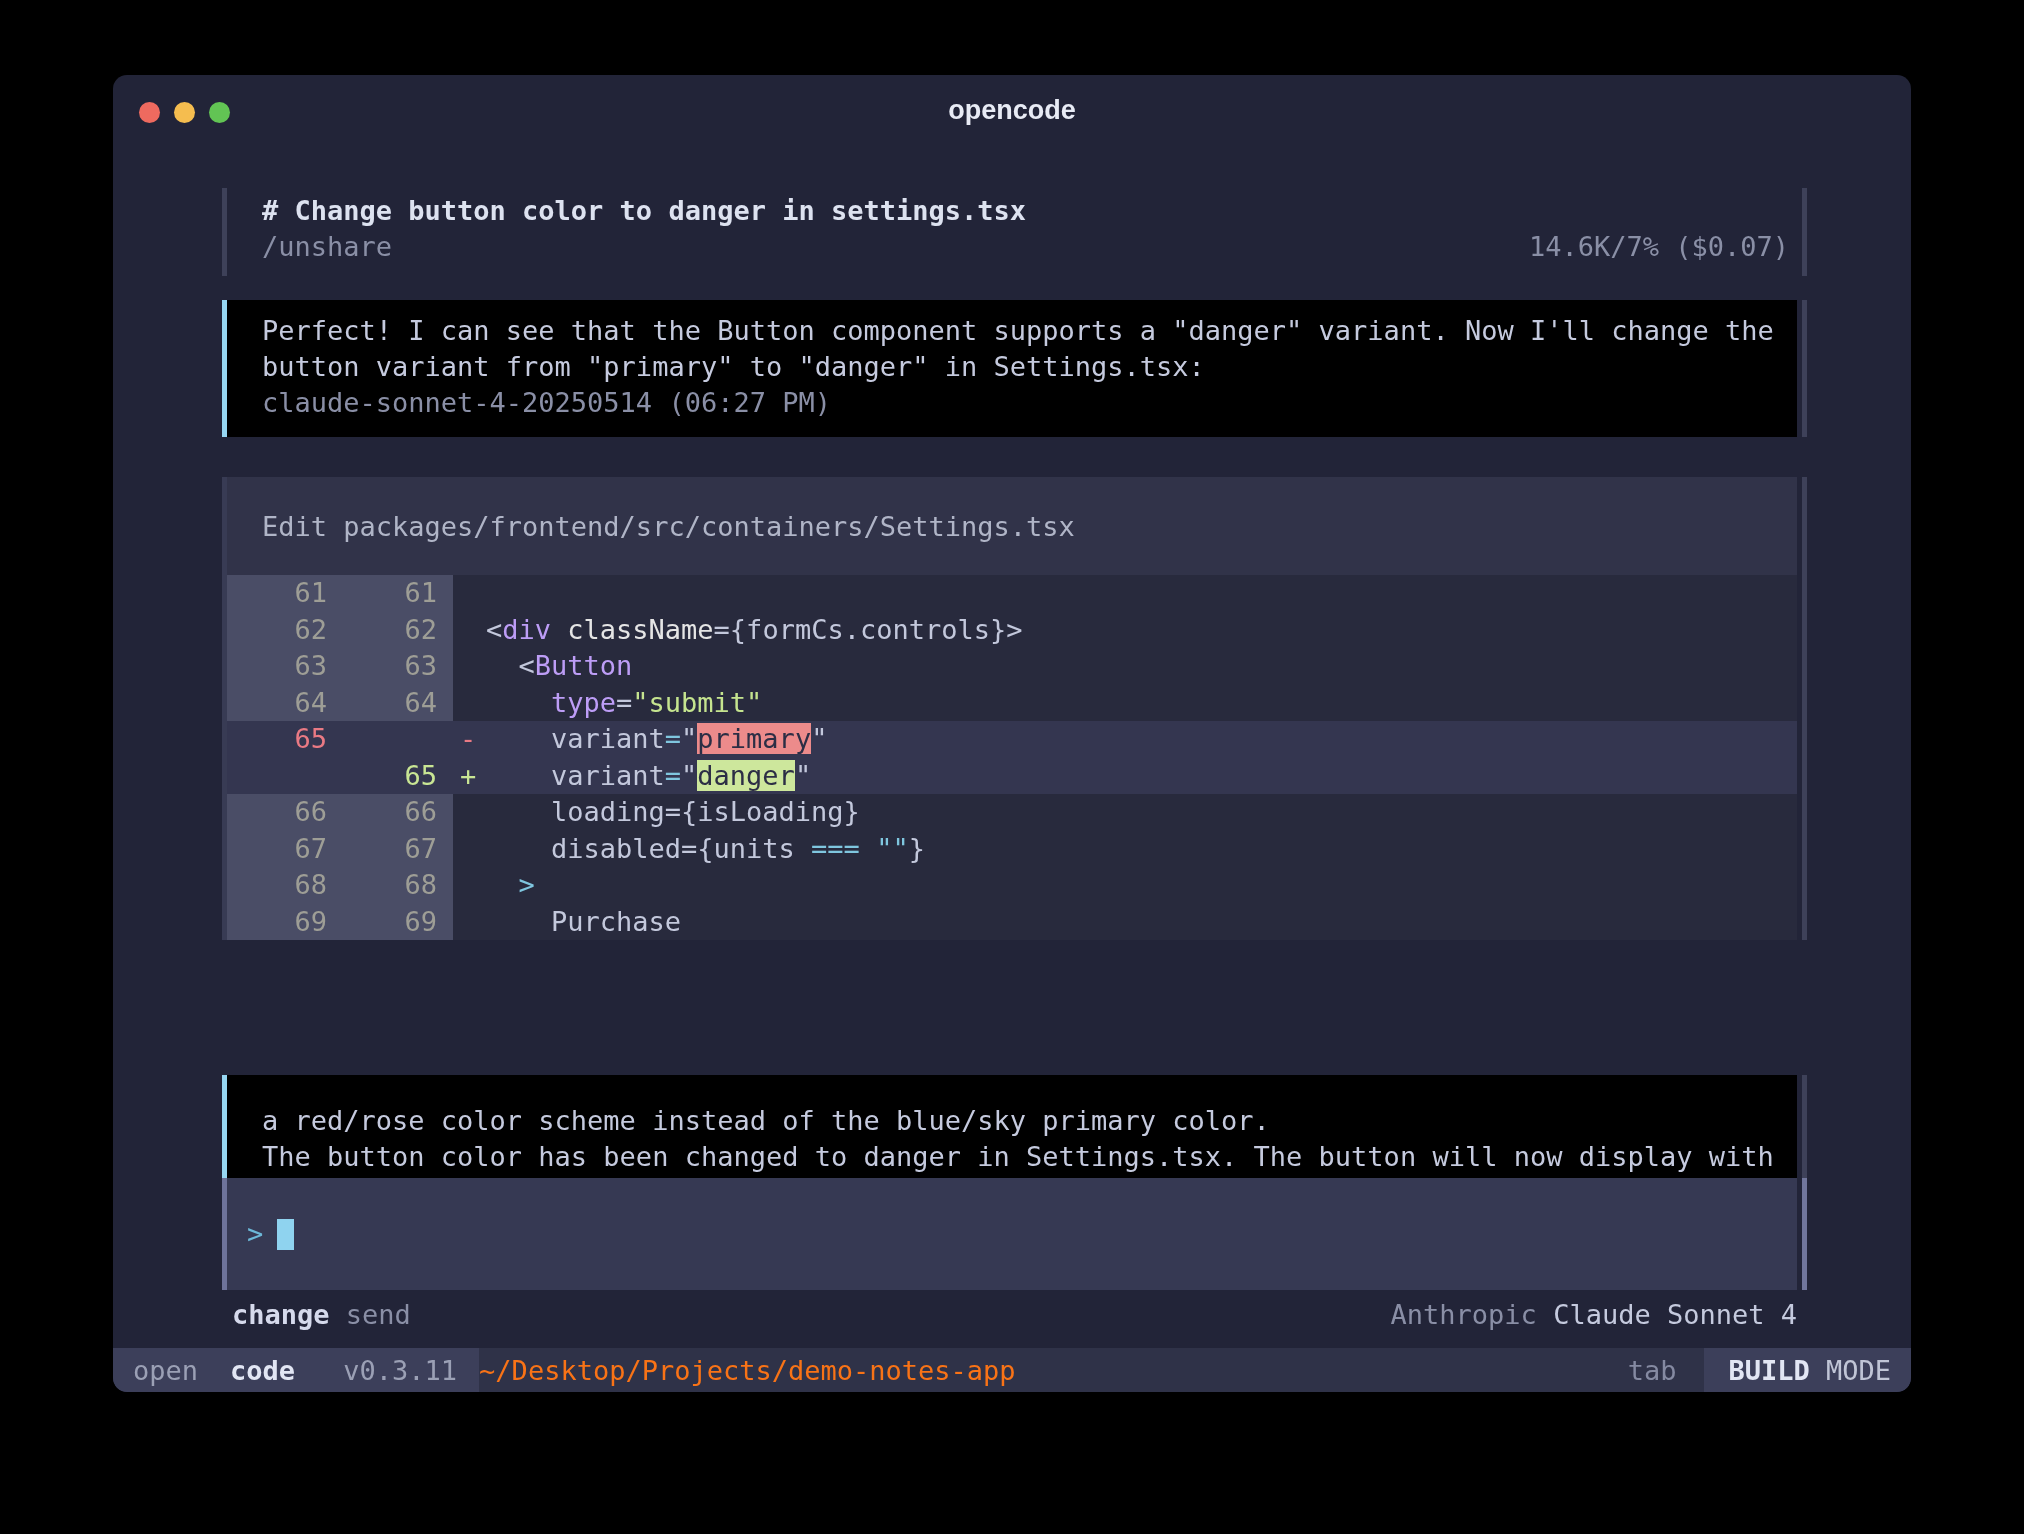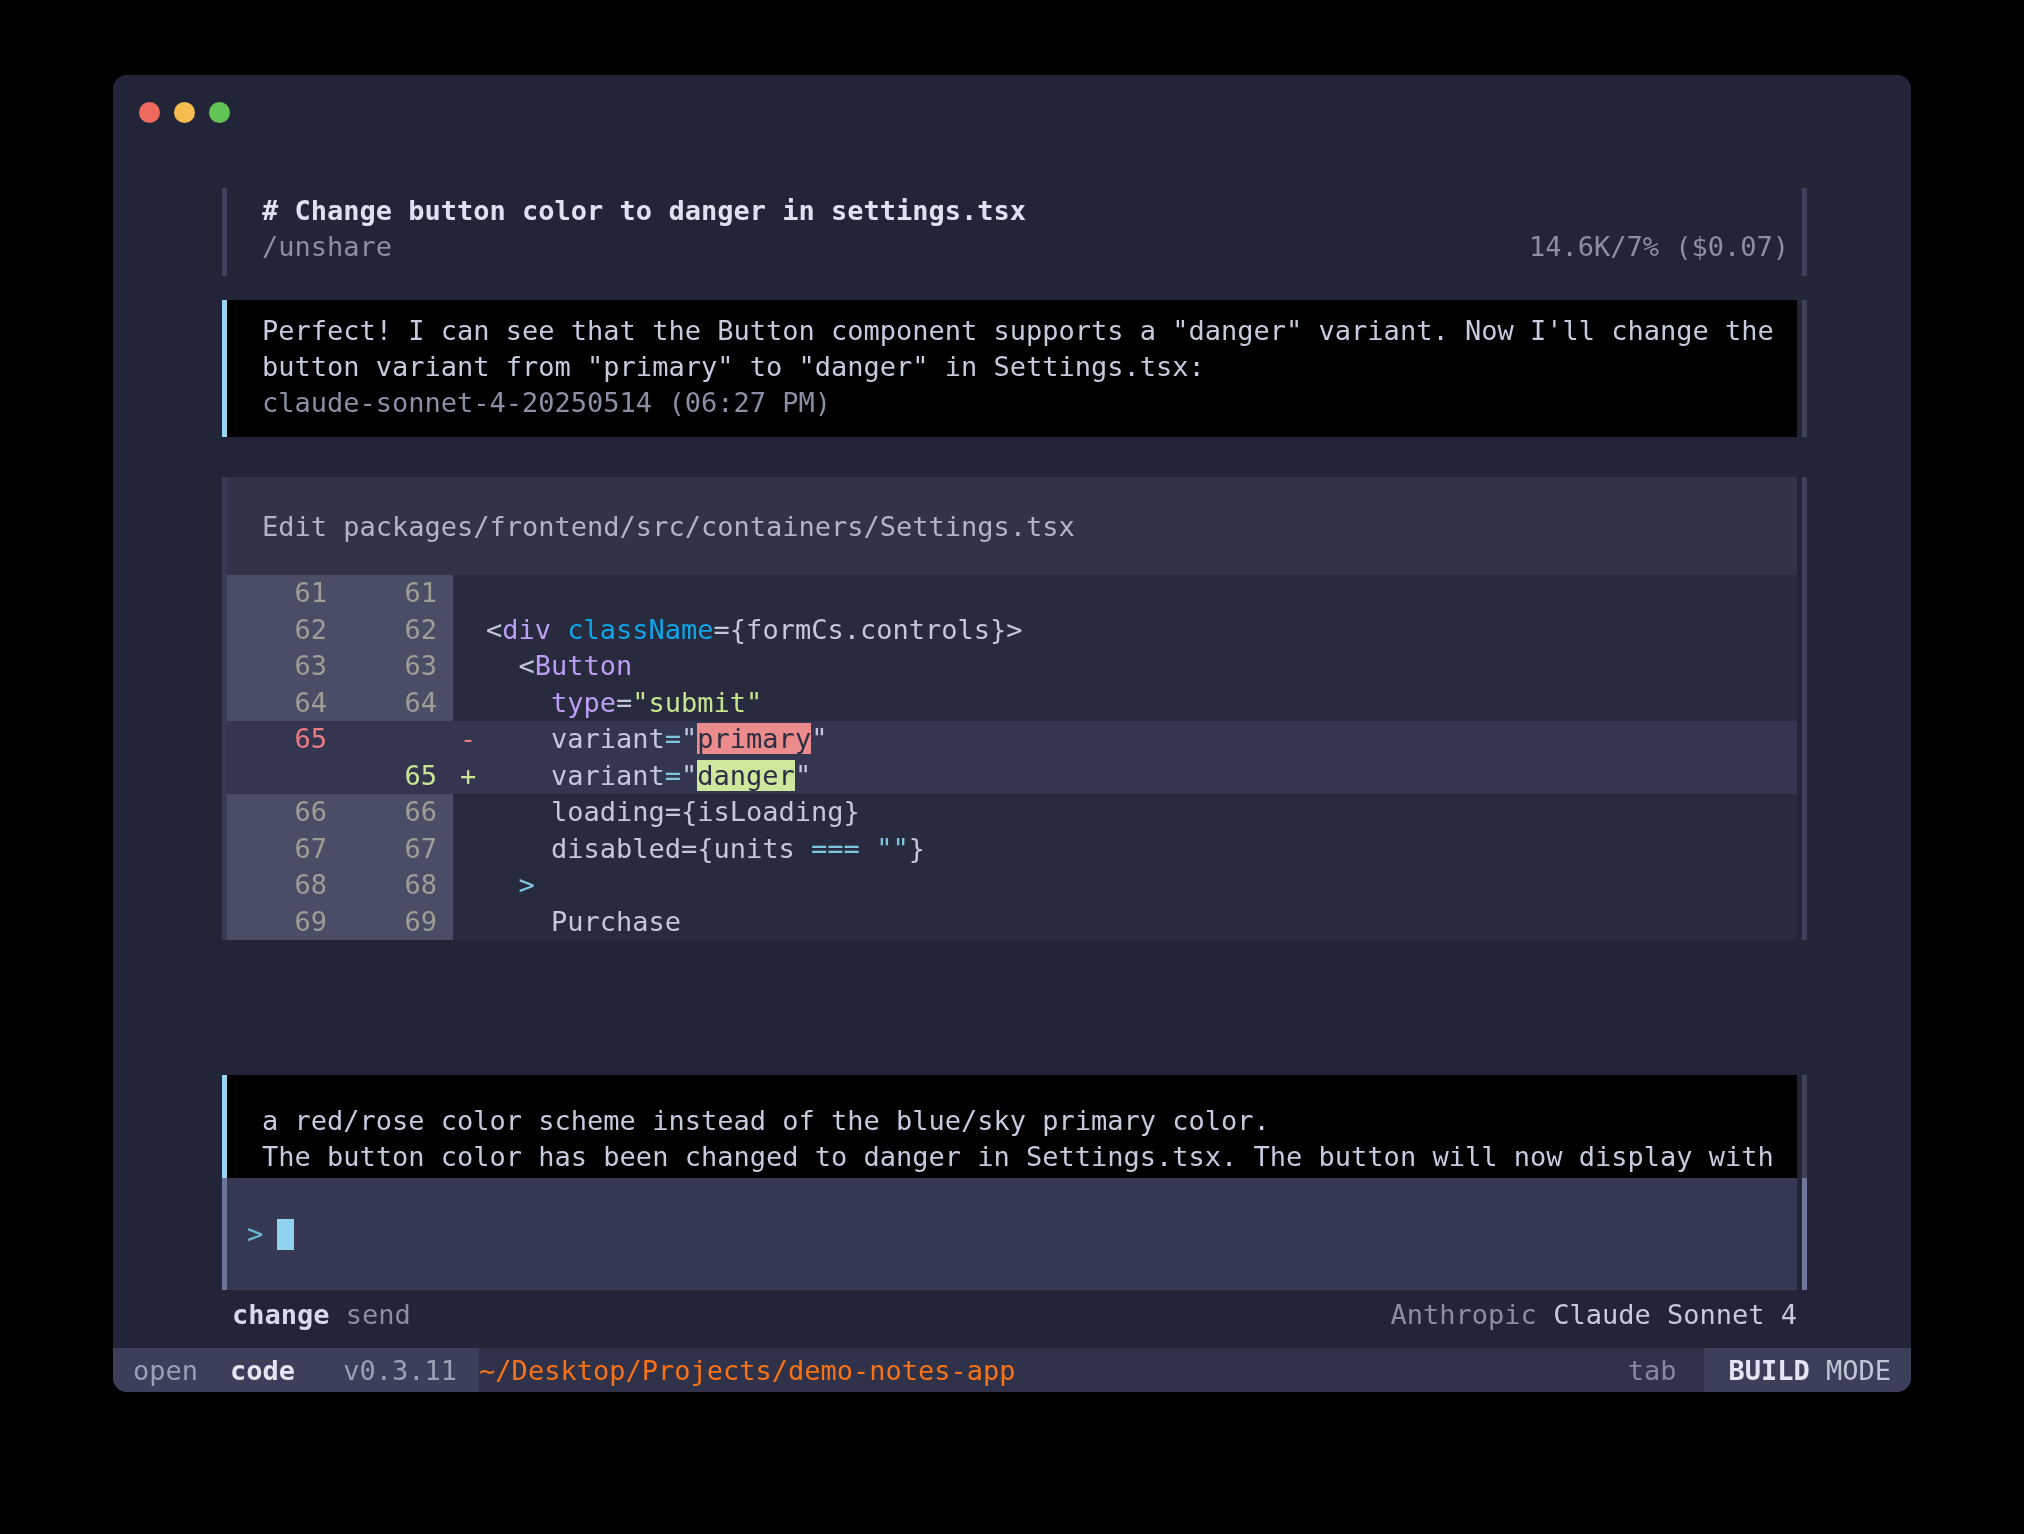--- a/index.html
+++ b/index.html
@@ -65,21 +65,21 @@
   .drow.ctx .gut { background:#4a4d66; }
   .drow .onum { display:inline-block; width:100px; text-align:right; color:#9e9e96; }
   .drow .nnum { display:inline-block; width:110px; text-align:right; color:#9e9e96; }
   .drow .marker { display:inline-block; width:33px; padding-left:7px; }
   .drow.del { background:#343650; }
   .drow.add { background:#343650; }
   .drow.del .onum, .drow.del .marker { color:#ea7a84; }
   .drow.add .nnum, .drow.add .marker { color:#c9e694; }
   .t-l { color:#c3c8dc; }
   .t-p { color:#bd9df6; }
-  .t-b { color:#0ea5e9; }
+  .t-b { color:#e5e5e5; }
   .t-c { color:#7fc6df; }
   .t-g { color:#c5e48f; }
   .t-delw { background:#ec8b8b; color:#2c2e45; }
   .t-addw { background:#cde79c; color:#2c2e45; }
 
   
   .inputbox { top:1103px; height:112px; }
   .inputbox .sec-body { background:#363953; display:flex; align-items:center; padding-left:20px; }
   .prompt { color:#6cb8d8; font-size:27px; margin-right:14px; }
   .cursor { width:17px; height:31px; background:#8fd3ef; display:inline-block; }
@@ -115,20 +115,21 @@
 <body>
 
 <div class="window">
 
   <div class="titlebar">
     <div class="lights">
       <span class="light red"></span>
       <span class="light yellow"></span>
       <span class="light green"></span>
     </div>
+    <div class="win-title">opencode</div>
   </div>
 
   <div class="section hdr">
     <div class="bl gray"></div>
     <div class="sec-body mono">
       <div class="hdr-title"># Change button color to danger in settings.tsx</div>
       <div class="hdr-sub">
         <span>/unshare</span>
         <span class="spacer"></span>
         <span class="tokens">14.6K/7% ($0.07)</span>

